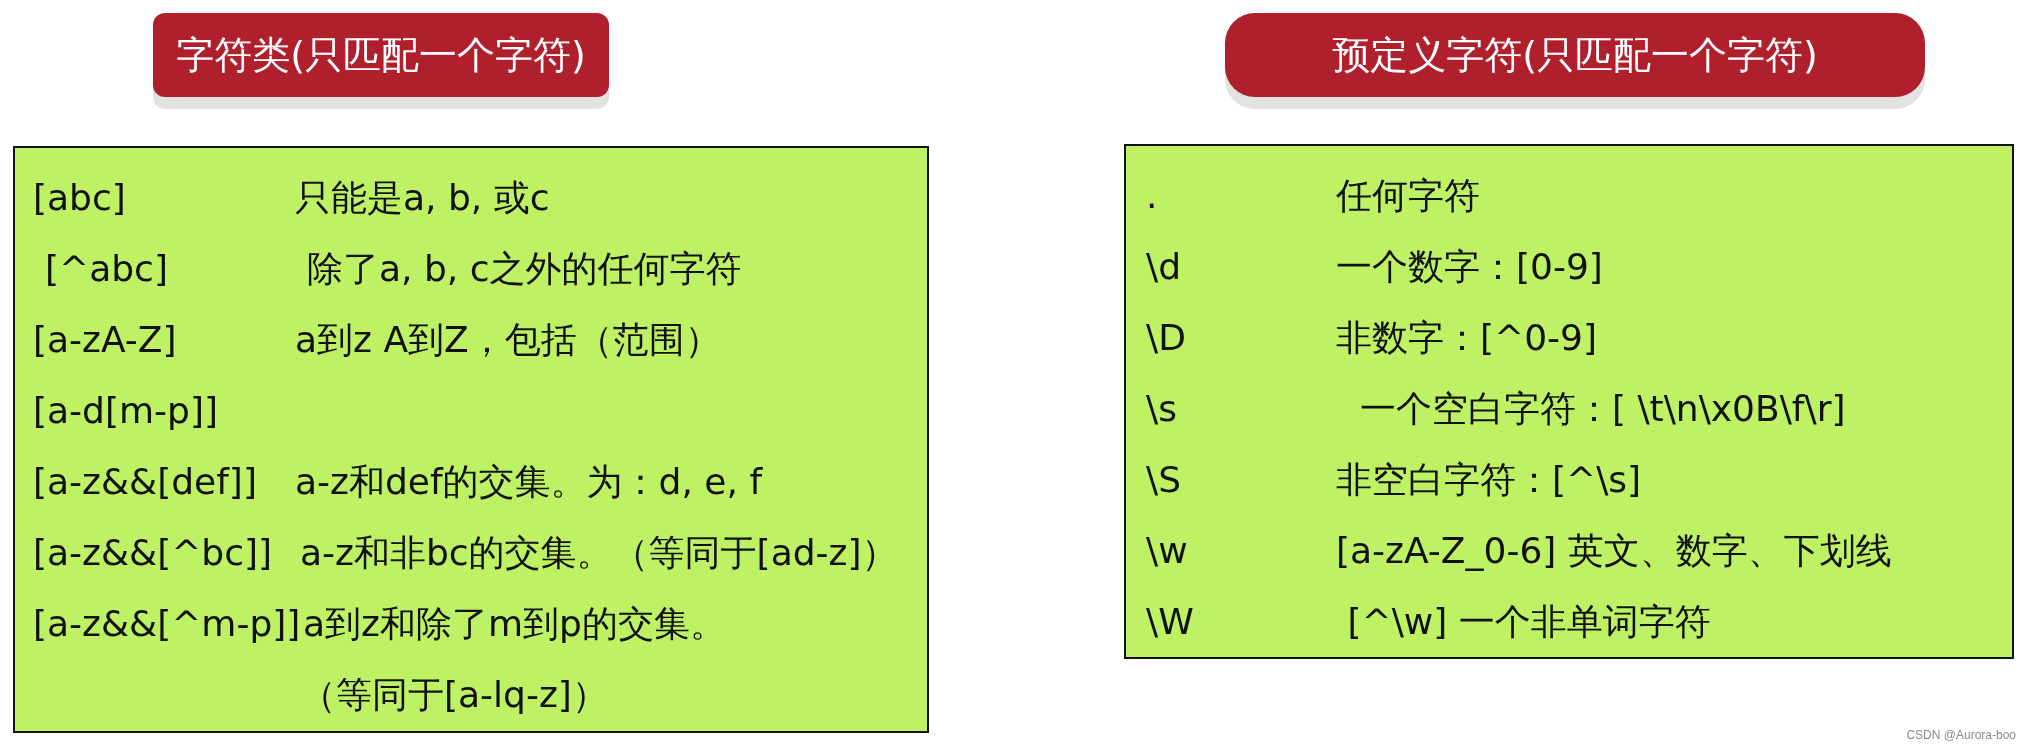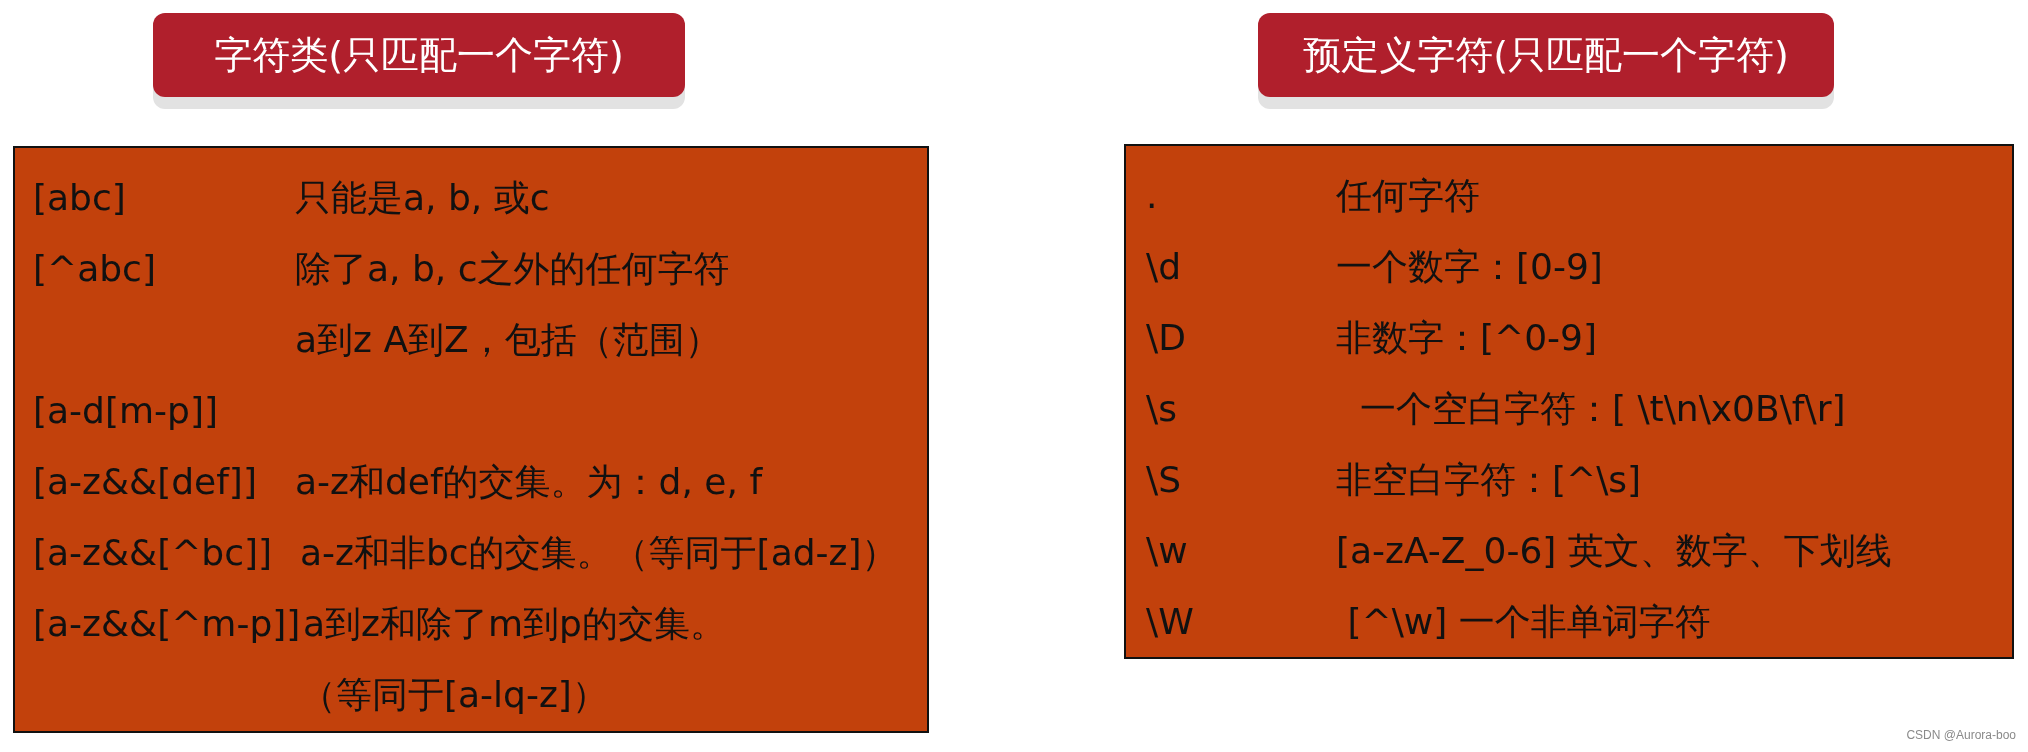--- a/index.html
+++ b/index.html
@@ -1,42 +1,43 @@
 <!DOCTYPE html>
 <html><head>
 <meta charset="utf-8">
 <style>
   html,body{margin:0;padding:0;background:#ffffff;}
   body{width:2028px;height:752px;position:relative;overflow:hidden;
        font-family:"DejaVu Sans","Liberation Sans",sans-serif;color:#111;}
   .banner{position:absolute;height:84px;border-radius:12px;background:#b01f2c;
           color:#fff;font-size:38px;display:flex;align-items:center;justify-content:center;
           box-shadow:0 12px 0 #e2e2e2;letter-spacing:0px;}
-  .box{position:absolute;background:#c2410c;border:2px solid #111;box-sizing:border-box;}
+  .box{position:absolute;background:#bef264;border:2px solid #111;box-sizing:border-box;}
   .row{position:absolute;left:0;right:0;height:60px;font-size:36px;line-height:60px;white-space:nowrap;}
   .row .k{position:absolute;}
   .row .v{position:absolute;text-align:center;}
   .wm{position:absolute;right:12px;bottom:10px;font-size:12px;color:#8a8a8a;
       font-family:"Liberation Sans",sans-serif;}
 </style>
 </head>
 <body>
 
-<div class="banner" style="left:153px;top:13px;width:532px;">字符类(只匹配一个字符)</div>
+<div class="banner" style="left:153px;top:13px;width:456px;">字符类(只匹配一个字符)</div>
 
 <div class="box" style="left:13px;top:146px;width:916px;height:587px;">
   <div class="row" style="top:20px;">
     <span class="k" style="left:18px;">[abc]</span>
     <span class="v" style="left:280px;">只能是a, b, 或c</span>
   </div>
-  <div class="row" style="top:91px;">
+  <div class="row" style="top:91px;margin-left:12px;">
     <span class="k" style="left:18px;">[^abc]</span>
     <span class="v" style="left:280px;">除了a, b, c之外的任何字符</span>
   </div>
   <div class="row" style="top:162px;">
+    <span class="k" style="left:18px;">[a-zA-Z]</span>
     <span class="v" style="left:280px;">a到z A到Z，包括（范围）</span>
   </div>
   <div class="row" style="top:233px;">
     <span class="k" style="left:18px;">[a-d[m-p]]</span>
   </div>
   <div class="row" style="top:304px;">
     <span class="k" style="left:18px;">[a-z&amp;&amp;[def]]</span>
     <span class="v" style="left:280px;">a-z和def的交集。为：d, e, f</span>
   </div>
   <div class="row" style="top:375px;">
@@ -46,21 +47,21 @@
   <div class="row" style="top:446px;">
     <span class="k" style="left:18px;">[a-z&amp;&amp;[^m-p]]</span>
     <span class="v" style="left:288px;">a到z和除了m到p的交集。</span>
   </div>
   <div class="row" style="top:517px;">
     <span class="k" style="left:18px;"></span>
     <span class="v" style="left:285px;">（等同于[a-lq-z]）</span>
   </div>
 </div>
 
-<div class="banner" style="left:1258px;top:13px;width:576px;">预定义字符(只匹配一个字符)</div>
+<div class="banner" style="left:1225px;top:13px;width:700px;border-radius:30px;">预定义字符(只匹配一个字符)</div>
 
 <div class="box" style="left:1124px;top:144px;width:890px;height:515px;">
   <div class="row" style="top:20px;">
     <span class="k" style="left:20px;">.</span>
     <span class="v" style="left:210px;">任何字符</span>
   </div>
   <div class="row" style="top:91px;">
     <span class="k" style="left:20px;">\d</span>
     <span class="v" style="left:210px;">一个数字：[0-9]</span>
   </div>

